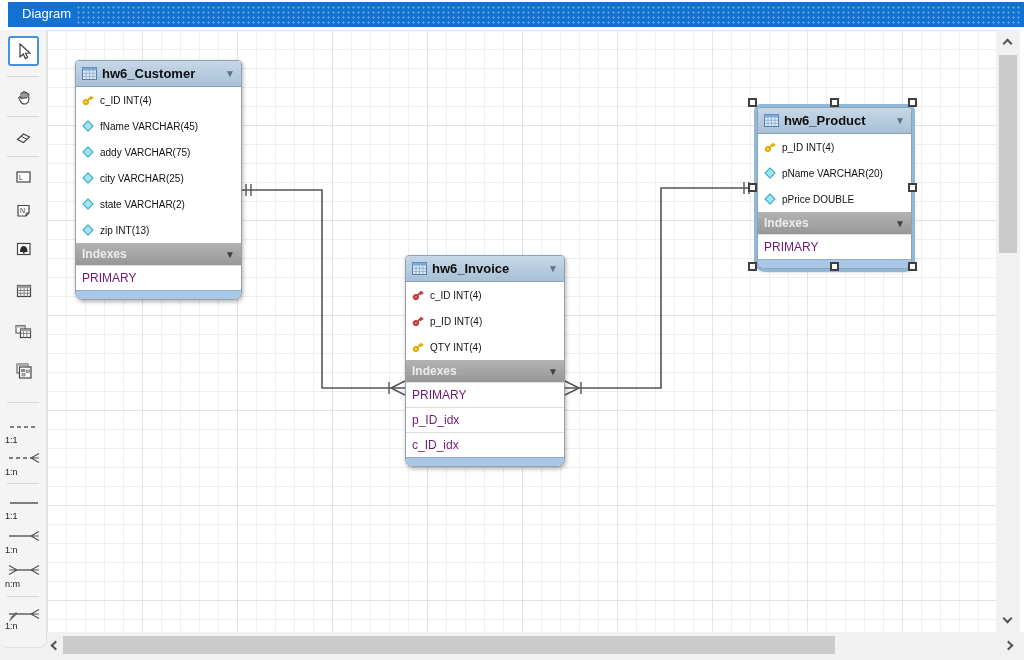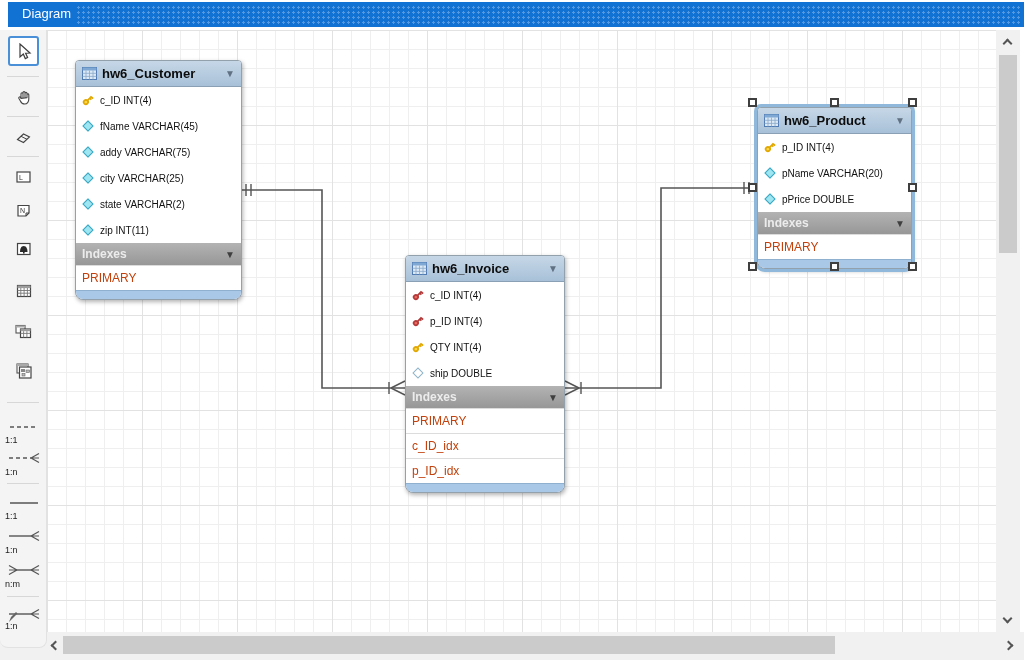--- a/index.html
+++ b/index.html
@@ -38,21 +38,21 @@
      box-shadow:1px 2px 4px rgba(0,0,0,.30); background:#fff; }
   .tbl.selected { box-shadow:0 0 0 3px #8fb8da, 1px 2px 4px rgba(0,0,0,.30); }
   .tbl-hd { height:26px; display:flex; align-items:center; gap:5px; padding:0 6px;
      background:linear-gradient(#c6d7e7,#a8c1d8); border-bottom:1px solid #8aa0b4; border-radius:3px 3px 0 0; }
   .tbl-title { font-size:13px; font-weight:bold; color:#0c0c0c; flex:1; }
   .tbl-caret { font-size:10px; color:#5f7182; }
   .row { height:26px; display:flex; align-items:center; gap:6px; padding:0 6px; font-size:10px; color:#111; background:#fff; }
   .idx-hd { height:22px; display:flex; align-items:center; padding:0 6px;
      background:linear-gradient(#b3b3b3,#979797); color:#ececec; font-size:12px; font-weight:bold; }
   .idx-hd .idx-caret { margin-left:auto; color:#3f3f3f; font-size:10px; }
-  .idx-row { height:25px; display:flex; align-items:center; padding:0 6px; font-size:12px; color:#c2410c;
+  .idx-row { height:25px; display:flex; align-items:center; padding:0 6px; font-size:12px; color:#701a75;
      background:#fff; border-top:1px solid #dcdcdc; }
   .tbl-ft { height:9px; background:#a9c7e6; border-top:1px solid #8fb0cf; border-radius:0 0 7px 7px; }
 
   .ic { display:inline-flex; width:12px; height:12px; align-items:center; justify-content:center; flex:0 0 auto; }
   .dia { width:8px; height:8px; transform:rotate(45deg); }
   .dia.filled { background:#9de6f2; border:1px solid #3aa6c2; }
   .dia.hollow { background:#ffffff; border:1px solid #8fb4c9; }
 
   
   .handle { position:absolute; width:9px; height:9px; background:#fefefe; border:2px solid #3f3f3f; z-index:4; }
@@ -253,21 +253,21 @@
       <div class="row">
         <span class="ic">
             <span class="dia filled"></span>
           </span>
         <span>state VARCHAR(2)</span>
       </div>
       <div class="row">
         <span class="ic">
             <span class="dia filled"></span>
           </span>
-        <span>zip INT(11)</span>
+        <span>zip INT(13)</span>
       </div>
       <div class="idx-hd">
         <span>Indexes</span>
         <span class="idx-caret">▼</span>
       </div>
       <div class="idx-row">
         <span>PRIMARY</span>
       </div>
       <div class="tbl-ft"></div>
     </div>
@@ -308,38 +308,32 @@
         <span class="ic">
             <svg width="12" height="12" viewBox="0 0 12 12">
               <g transform="rotate(-45 6 6)" stroke="#e0a800" fill="none" stroke-width="1.7">
                 <circle cx="3" cy="6" r="2.2" fill="#ffd84d"></circle>
                 <path d="M5.2 6 H11 M8.6 6 V8.2 M10.6 6 V8.6"></path>
               </g>
             </svg>
           </span>
         <span>QTY INT(4)</span>
       </div>
-      <div class="row">
-        <span class="ic">
-            <span class="dia hollow"></span>
-          </span>
-        <span>ship DOUBLE</span>
-      </div>
       <div class="idx-hd">
         <span>Indexes</span>
         <span class="idx-caret">▼</span>
       </div>
       <div class="idx-row">
         <span>PRIMARY</span>
       </div>
       <div class="idx-row">
+        <span>p_ID_idx</span>
+      </div>
+      <div class="idx-row">
         <span>c_ID_idx</span>
-      </div>
-      <div class="idx-row">
-        <span>p_ID_idx</span>
       </div>
       <div class="tbl-ft"></div>
     </div>
 
     <div class="tbl selected" style="left:710px; top:77px; width:155px;">
       <div class="tbl-hd">
         <svg width="15" height="13" viewBox="0 0 15 13">
           <rect x="0.5" y="0.5" width="14" height="12" fill="#dce9f6" stroke="#4f7ab2" stroke-width="1"></rect>
           <rect x="0.5" y="0.5" width="14" height="3" fill="#7fa8d4"></rect>
           <path d="M0.5 6.3 H14.5 M0.5 9.4 H14.5 M4 3.5 V12.5 M7.5 3.5 V12.5 M11 3.5 V12.5" stroke="#89a8c8" stroke-width="0.8" fill="none"></path>

